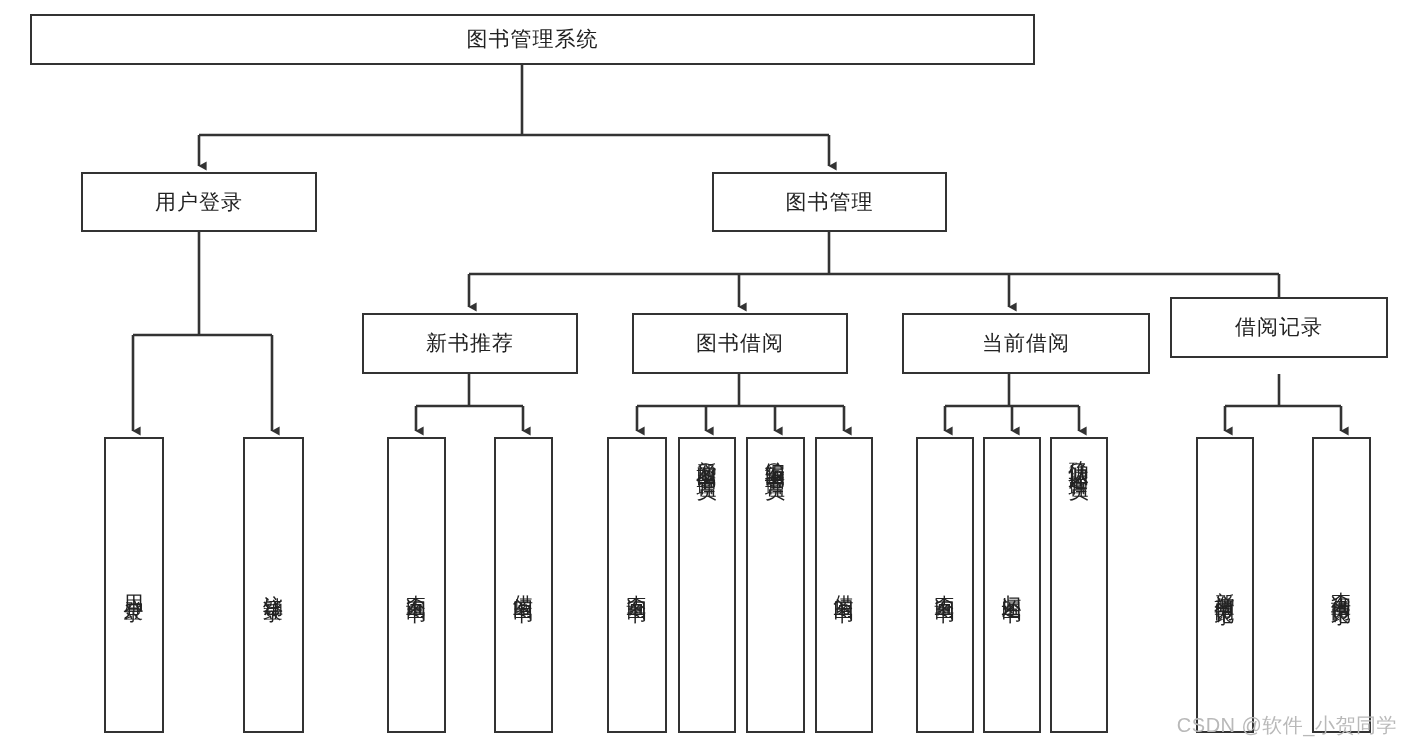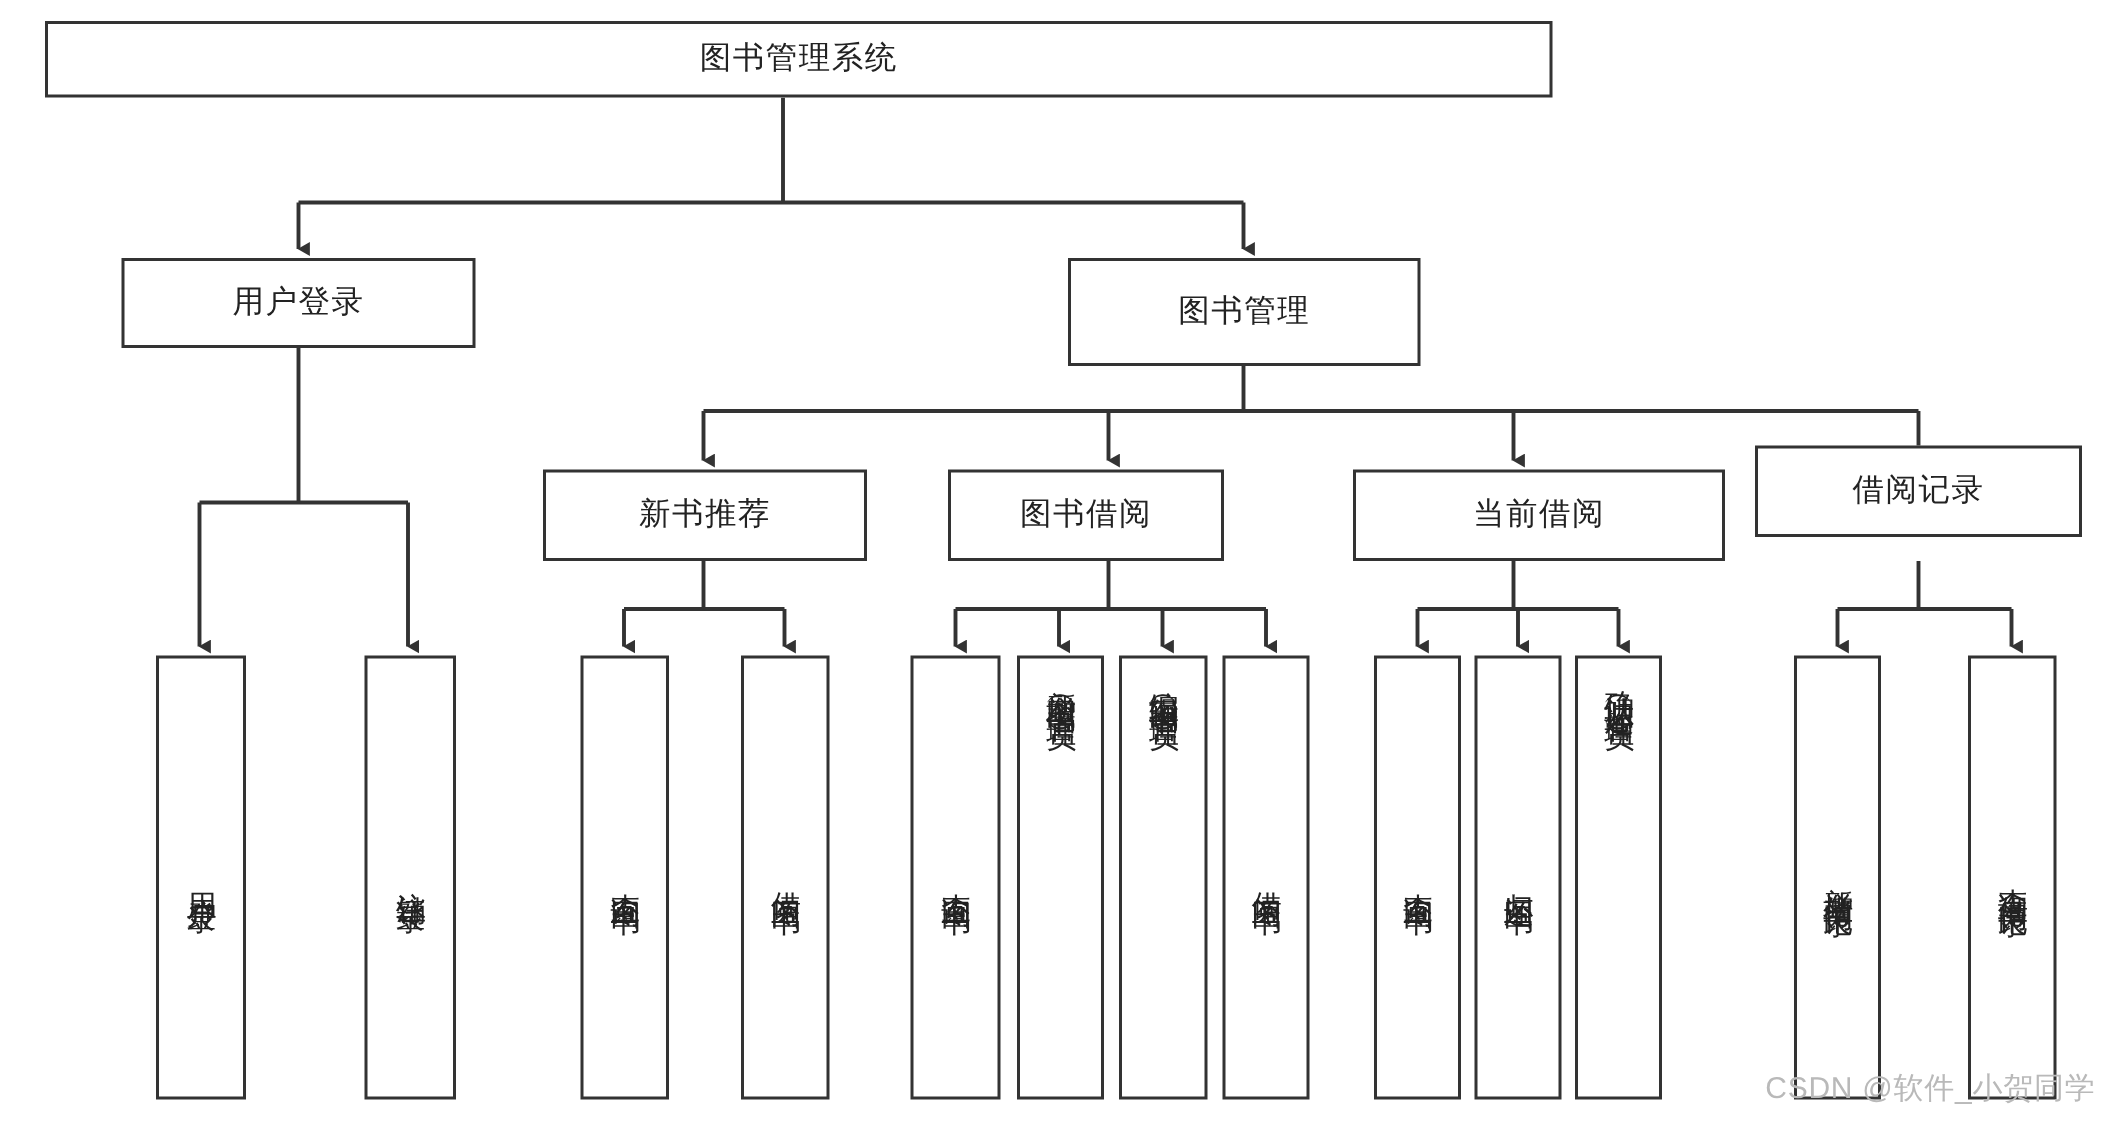--- a/index.html
+++ b/index.html
@@ -135,28 +135,28 @@
     </g>
   </svg>
 
   <div class="node-box level1" style="left:18px; top:14px; width:1005px; height:51px;margin-left:12px;">
     <span class="node-label-h">图书管理系统</span>
   </div>
 
   <div class="node-box" style="left:81px; top:172px; width:236px; height:60px;">
     <span class="node-label-h">用户登录</span>
   </div>
-  <div class="node-box" style="left:712px; top:172px; width:235px; height:72px;">
+  <div class="node-box" style="left:712px; top:172px; width:235px; height:60px;">
     <span class="node-label-h">图书管理</span>
   </div>
 
   <div class="node-box" style="left:362px; top:313px; width:216px; height:61px;">
     <span class="node-label-h">新书推荐</span>
   </div>
-  <div class="node-box" style="left:632px; top:313px; width:184px; height:61px;">
+  <div class="node-box" style="left:632px; top:313px; width:216px; height:61px;">
     <span class="node-label-h">图书借阅</span>
   </div>
   <div class="node-box" style="left:902px; top:313px; width:248px; height:61px;">
     <span class="node-label-h">当前借阅</span>
   </div>
   <div class="node-box" style="left:1170px; top:297px; width:218px; height:61px;">
     <span class="node-label-h">借阅记录</span>
   </div>
 
   <div class="leaf-box centered" style="left:104px; top:437px; width:60px; height:296px;">

